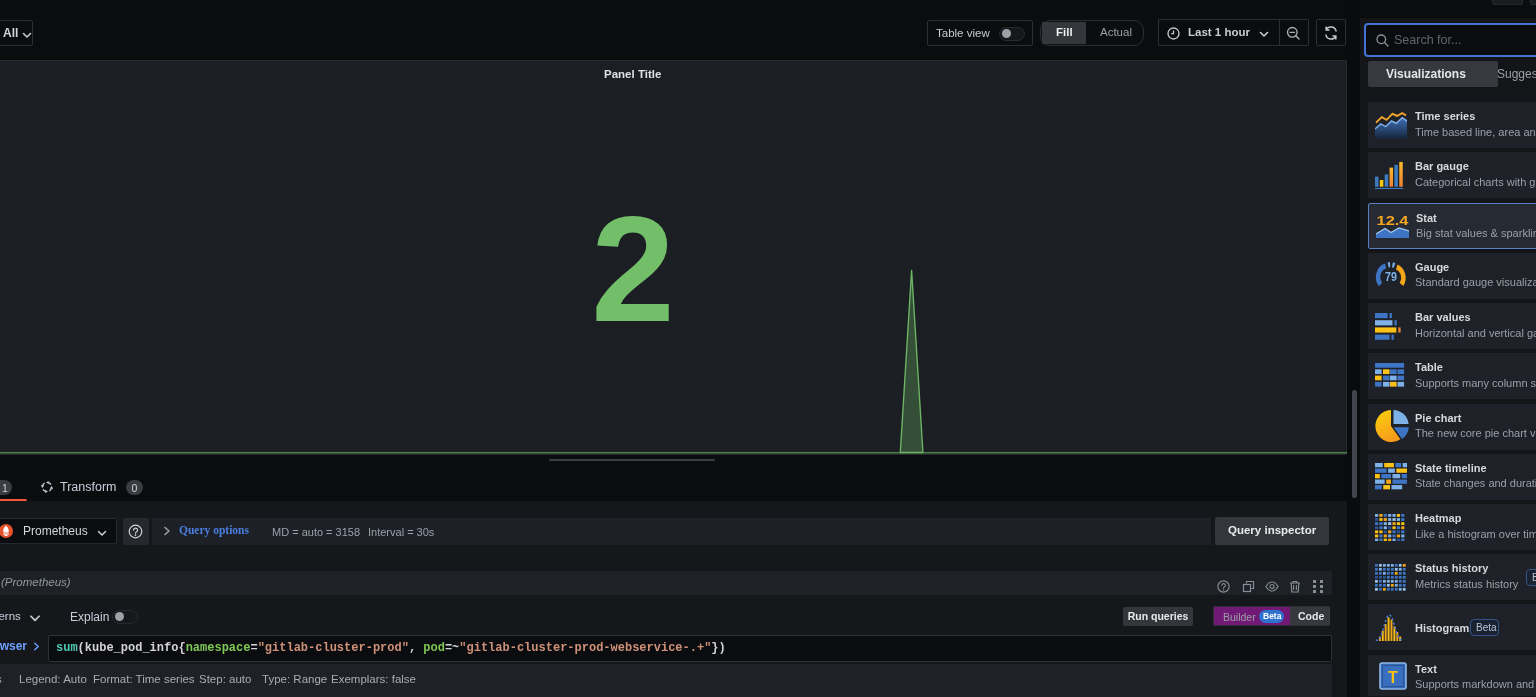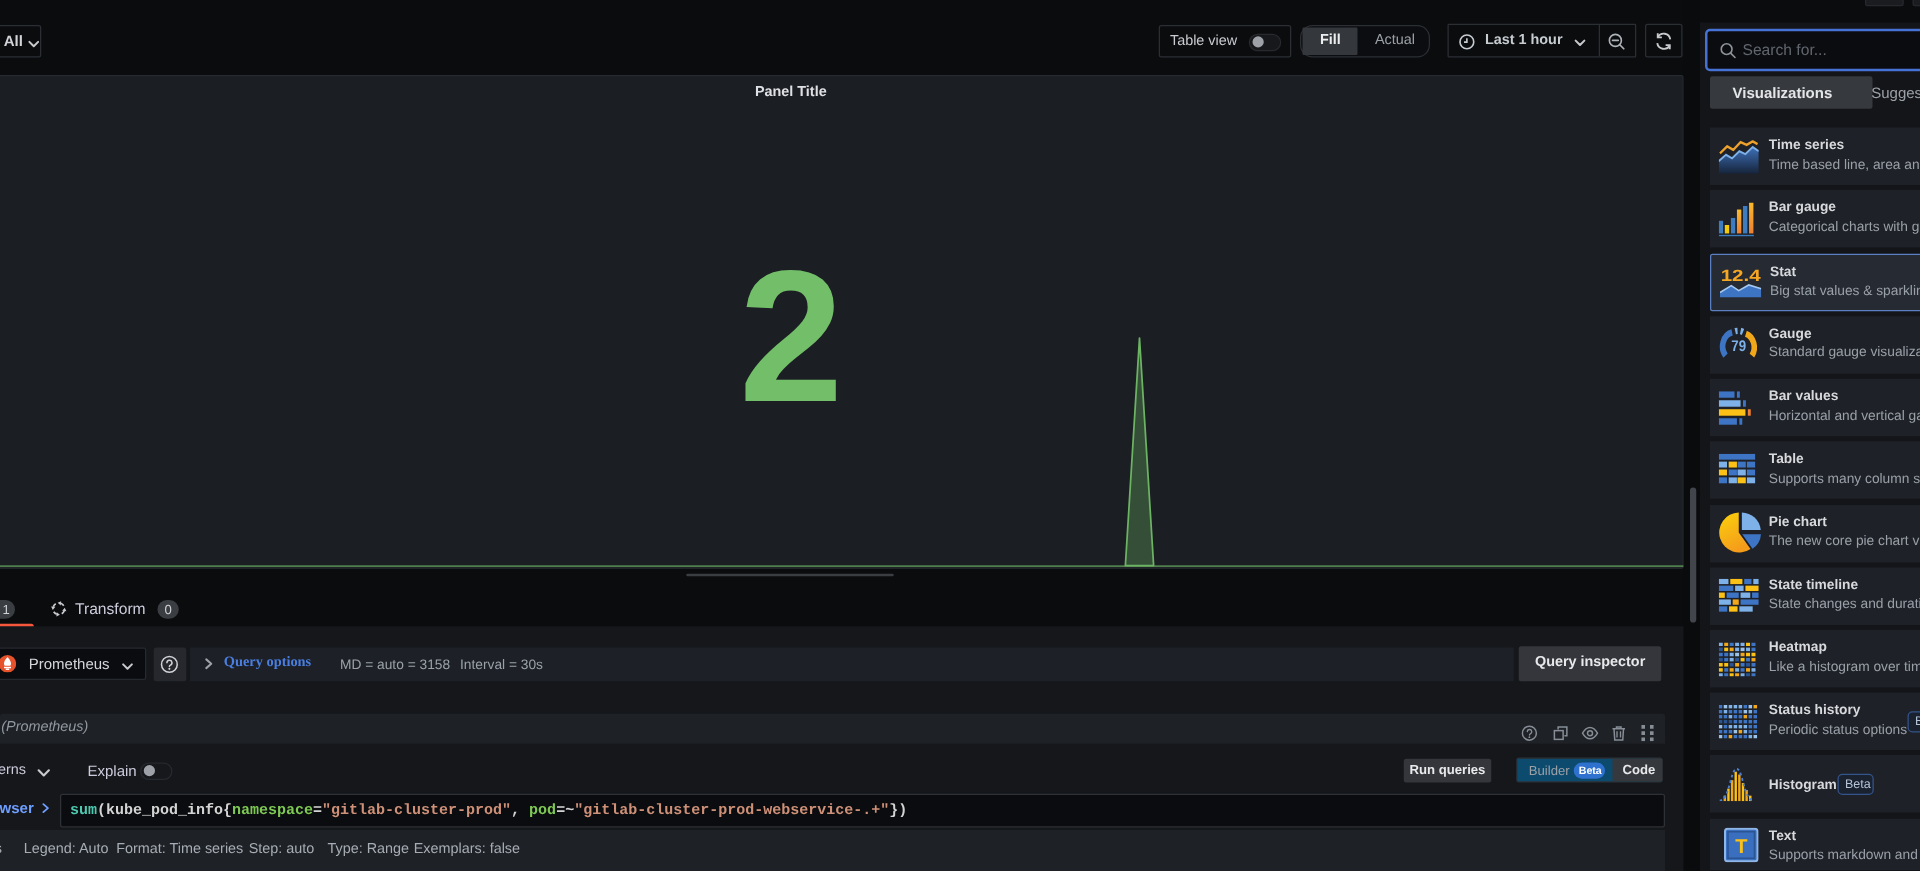--- a/index.html
+++ b/index.html
@@ -152,21 +152,21 @@
 
 <span class="abs txt" style="left:-22px;top:610px;font-size:11.5px;color:#ccccdc;">Patterns</span>
 <svg class="abs" style="left:28px;top:611px;" width="14" height="14" viewBox="0 0 12 12">
     <path d="M2.5 4.5 L6 8 L9.5 4.5" stroke="#c7c9cd" stroke-width="1.5" fill="none" stroke-linecap="round" stroke-linejoin="round"></path>
   </svg>
 <span class="abs txt" style="left:70px;top:610px;font-size:12px;color:#ccccdc;">Explain</span>
 <div class="abs" style="left:112px;top:609.5px;width:26px;height:14px;background:#16181c;border-radius:8px;border:1px solid #26292e;">
   <div class="abs" style="left:1.5px;top:1.5px;width:9px;height:9px;border-radius:50%;background:#9ea2a8;"></div>
 </div>
 <div class="abs" style="left:1123px;top:607px;width:70px;height:19px;background:#34363b;border-radius:2px;text-align:center;font-size:10.5px;font-weight:bold;color:#e8e9ea;line-height:19px;">Run queries</div>
-<div class="abs" style="left:1213px;top:606px;width:117px;height:20px;border:1px solid #2e3237;border-radius:2px;background:#0c4a6e;">
+<div class="abs" style="left:1213px;top:606px;width:117px;height:20px;border:1px solid #2e3237;border-radius:2px;background:#701a75;">
   <span class="abs txt" style="left:9px;top:3.5px;font-size:10.5px;color:#9ca1a8;">Builder</span>
   <div class="abs" style="left:45px;top:2.5px;width:25px;height:13px;background:#2f71cf;border-radius:7px;">
       <span class="abs txt" style="left:4px;top:1.5px;font-size:8.5px;font-weight:bold;color:#fff;">Beta</span>
     </div>
   <div class="abs" style="left:76px;top:0;width:40px;height:18px;background:#35383d;border-radius:1px;">
       <span class="abs txt" style="left:8px;top:2.5px;font-size:10.5px;font-weight:bold;color:#e6e7e9;">Code</span>
     </div>
 </div>
 
 <span class="abs txt" style="left:-65px;top:639px;font-size:12px;font-weight:bold;color:#6e9fff;">Metrics browser</span>
@@ -456,21 +456,21 @@
       <rect x="0.0" y="22.2" width="2.9" height="2.5" fill="#9cc2ea"></rect>
       <rect x="4.1" y="22.2" width="2.9" height="2.5" fill="#3d74c4"></rect>
       <rect x="8.2" y="22.2" width="2.9" height="2.5" fill="#f2a71b"></rect>
       <rect x="12.3" y="22.2" width="2.9" height="2.5" fill="#3d74c4"></rect>
       <rect x="16.4" y="22.2" width="2.9" height="2.5" fill="#3d74c4"></rect>
       <rect x="20.5" y="22.2" width="2.9" height="2.5" fill="#3d74c4"></rect>
       <rect x="24.6" y="22.2" width="2.9" height="2.5" fill="#7db1e8"></rect>
       <rect x="28.7" y="22.2" width="2.9" height="2.5" fill="#9cc2ea"></rect>
     </svg>
   <span class="t">Status history</span>
-    <span class="d">Periodic status options</span>
+    <span class="d">Metrics status history</span>
   <div style="position:absolute;left:158px;top:15px;width:29px;height:17px;border:1.5px solid #34548c;border-radius:4px;background:#1a2230;">
       <span style="position:absolute;left:5px;top:2px;font-size:10px;color:#b5c4d8;">Beta</span>
     </div>
 </div>
 
 <div class="vi" style="top:604.4px;">
   <svg class="ic" width="32" height="27" viewBox="0 0 33 24" preserveAspectRatio="none">
     <g fill="#fbc116">
       <rect x="4" y="20" width="2" height="4" fill="#f2a71b"></rect>
         <rect x="7" y="15" width="2" height="9"></rect>

